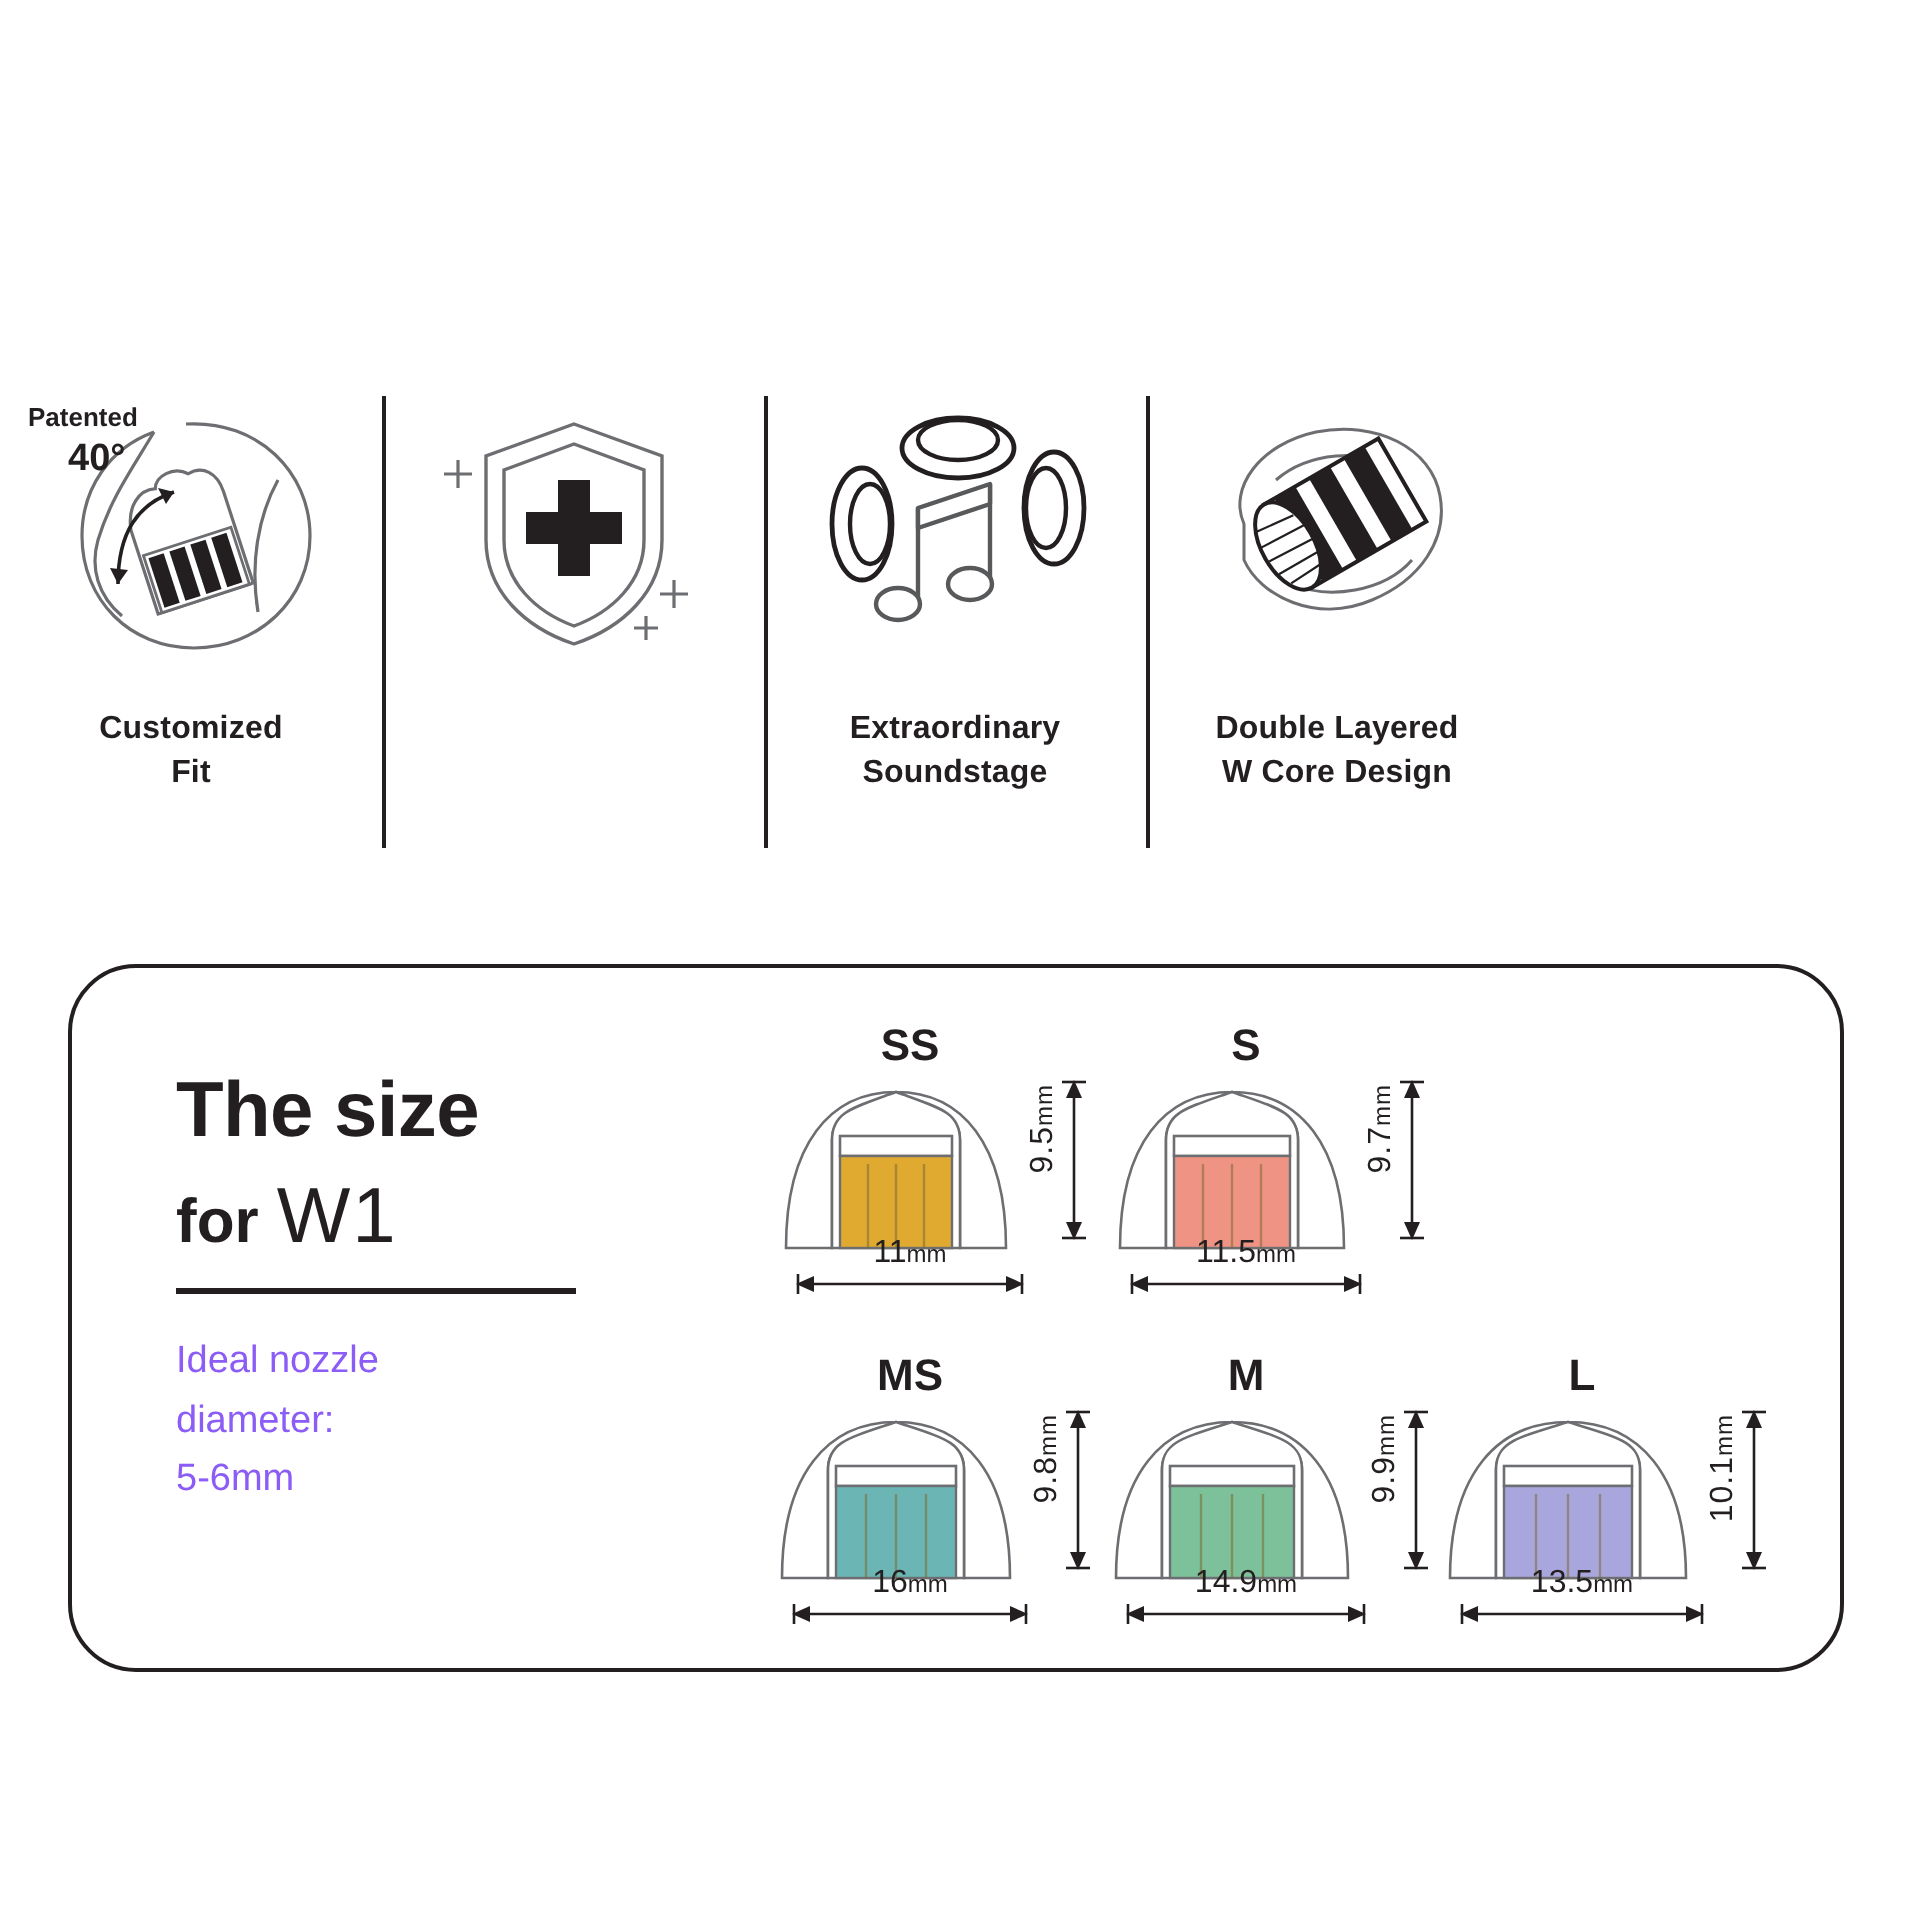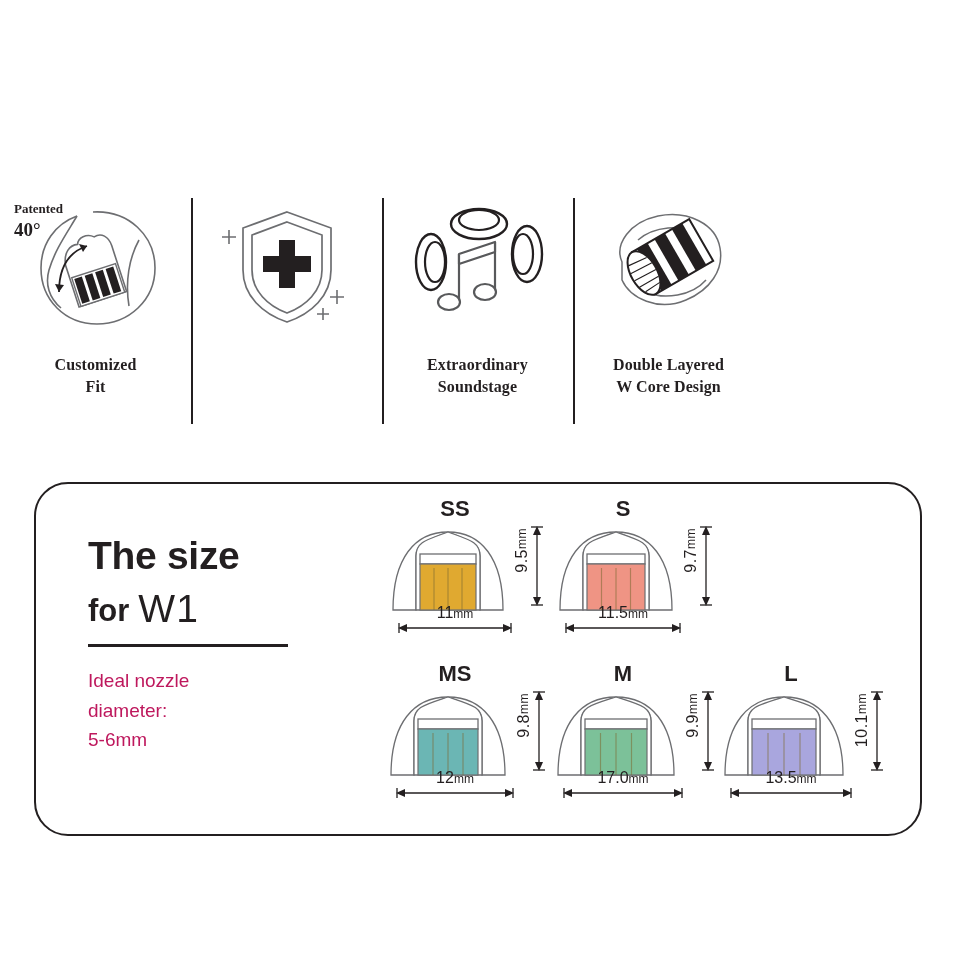--- a/index.html
+++ b/index.html
@@ -11,21 +11,20 @@
     position: relative;
     overflow: hidden;
   }
 
   
   .features {
     position: absolute;
     left: 0; top: 190px;
     width: 764px; height: 240px;
     display: flex;
-    font-family: Liberation Serif, serif;
   }
   .feature {
     flex: 1 1 0;
     position: relative;
     display: flex;
     flex-direction: column;
     align-items: center;
   }
   .feature + .feature::before {
     content: "";
@@ -88,28 +87,28 @@
   }
   .size-rule {
     margin-top: 18px;
     width: 200px; height: 3px;
     background: #231f20;
   }
   .size-note {
     margin-top: 19px;
     font-size: 19px;
     line-height: 1.55;
-    color: #be185d;
+    color: #8b5cf6;
     font-weight: 400;
   }
 
   
   .tips {
     position: absolute;
-    left: 352px; top: 14px;
+    left: 352px; top: 28px;
     width: 530px;
   }
   .tip-row {
     display: flex;
     height: 165px;
   }
   .tip-cell {
     width: 168px;
     position: relative;
   }
@@ -174,21 +173,21 @@
 
         <g fill="none" stroke="#231f20" stroke-width="1.8">
           <path d="M38 96 C38 70 48 56 66 50"></path>
         </g>
         <polygon points="66,50 58,48 62,56" fill="#231f20"></polygon>
         <polygon points="38,96 34,88 43,89" fill="#231f20"></polygon>
       </svg>
     </div>
     <div style="position:absolute; left:14px; top:12px; line-height:1.15;">
       <div style="font-size:13px; font-weight:bold;">Patented</div>
-      <div style="font-size:19px; font-weight:bold; margin-top:2px;">40°</div>
+      <div style="font-size:19px; font-weight:bold; margin-top:2px;margin-left:20px;">40°</div>
     </div>
     <div class="feature-caption">
       <div>Customized</div>
       <div>Fit</div>
     </div>
   </div>
 
   <div class="feature">
     <div class="feature-icon">
       <svg width="140" height="140" viewBox="0 0 140 140">
@@ -444,21 +443,21 @@
         <line x1="16" y1="3" x2="28" y2="3" stroke="#231f20" stroke-width="1.3"></line>
         <line x1="16" y1="81" x2="28" y2="81" stroke="#231f20" stroke-width="1.3"></line>
       </svg>
       <div class="hgt-text">
         <span class="dim-num">9.8</span><span class="dim-unit">mm</span>
       </div>
     </div>
 
     <div class="tip-width">
       <div>
-        <span class="dim-num">12</span><span class="dim-unit">mm</span>
+        <span class="dim-num">16</span><span class="dim-unit">mm</span>
       </div>
       <svg class="wline" width="120" height="12" viewBox="0 0 120 12" style="margin:0 auto;">
         <line x1="5" y1="6" x2="115" y2="6" stroke="#231f20" stroke-width="1.3"></line>
         <polygon points="1,6 10,2 10,10" fill="#231f20"></polygon>
         <polygon points="119,6 110,2 110,10" fill="#231f20"></polygon>
         <line x1="2" y1="1" x2="2" y2="11" stroke="#231f20" stroke-width="1.3"></line>
         <line x1="118" y1="1" x2="118" y2="11" stroke="#231f20" stroke-width="1.3"></line>
       </svg>
     </div>
   </div>
@@ -500,21 +499,21 @@
         <line x1="16" y1="3" x2="28" y2="3" stroke="#231f20" stroke-width="1.3"></line>
         <line x1="16" y1="81" x2="28" y2="81" stroke="#231f20" stroke-width="1.3"></line>
       </svg>
       <div class="hgt-text">
         <span class="dim-num">9.9</span><span class="dim-unit">mm</span>
       </div>
     </div>
 
     <div class="tip-width">
       <div>
-        <span class="dim-num">17.0</span><span class="dim-unit">mm</span>
+        <span class="dim-num">14.9</span><span class="dim-unit">mm</span>
       </div>
       <svg class="wline" width="122" height="12" viewBox="0 0 122 12" style="margin:0 auto;">
         <line x1="5" y1="6" x2="117" y2="6" stroke="#231f20" stroke-width="1.3"></line>
         <polygon points="1,6 10,2 10,10" fill="#231f20"></polygon>
         <polygon points="121,6 112,2 112,10" fill="#231f20"></polygon>
         <line x1="2" y1="1" x2="2" y2="11" stroke="#231f20" stroke-width="1.3"></line>
         <line x1="120" y1="1" x2="120" y2="11" stroke="#231f20" stroke-width="1.3"></line>
       </svg>
     </div>
   </div>

